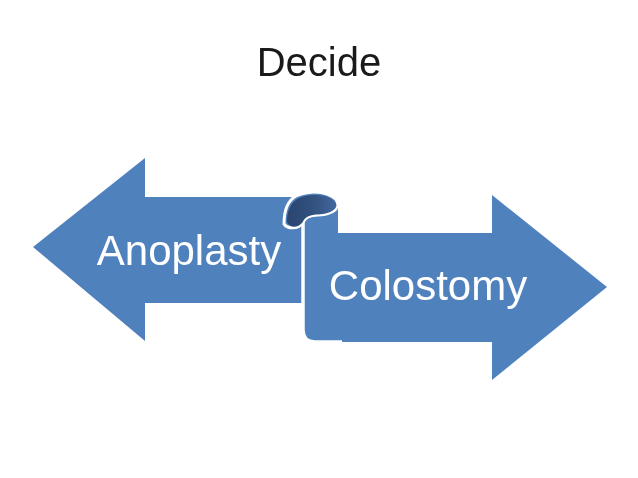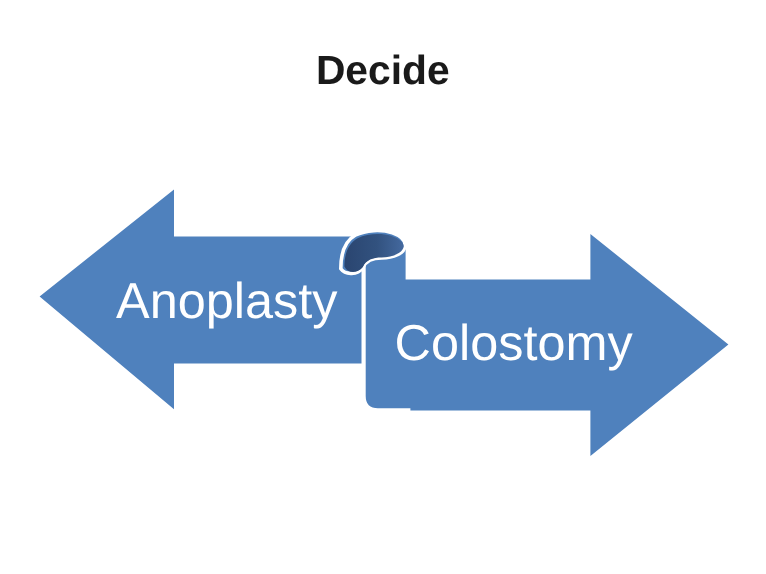--- a/index.html
+++ b/index.html
@@ -16,22 +16,22 @@
     width: 638px;
     height: 478px;
     background: #ffffff;
   }
   .slide-title {
     position: absolute;
     top: 42px;
     left: 0;
     width: 100%;
     text-align: center;
-    font-size: 34px;
-    font-weight: 700;
+    font-size: 40px;
+    font-weight: 400;
     line-height: 1;
     color: #1a1a1a;
     letter-spacing: 0px;
   }
   .diagram-svg {
     position: absolute;
     left: 0;
     top: 0;
     width: 638px;
     height: 478px;

